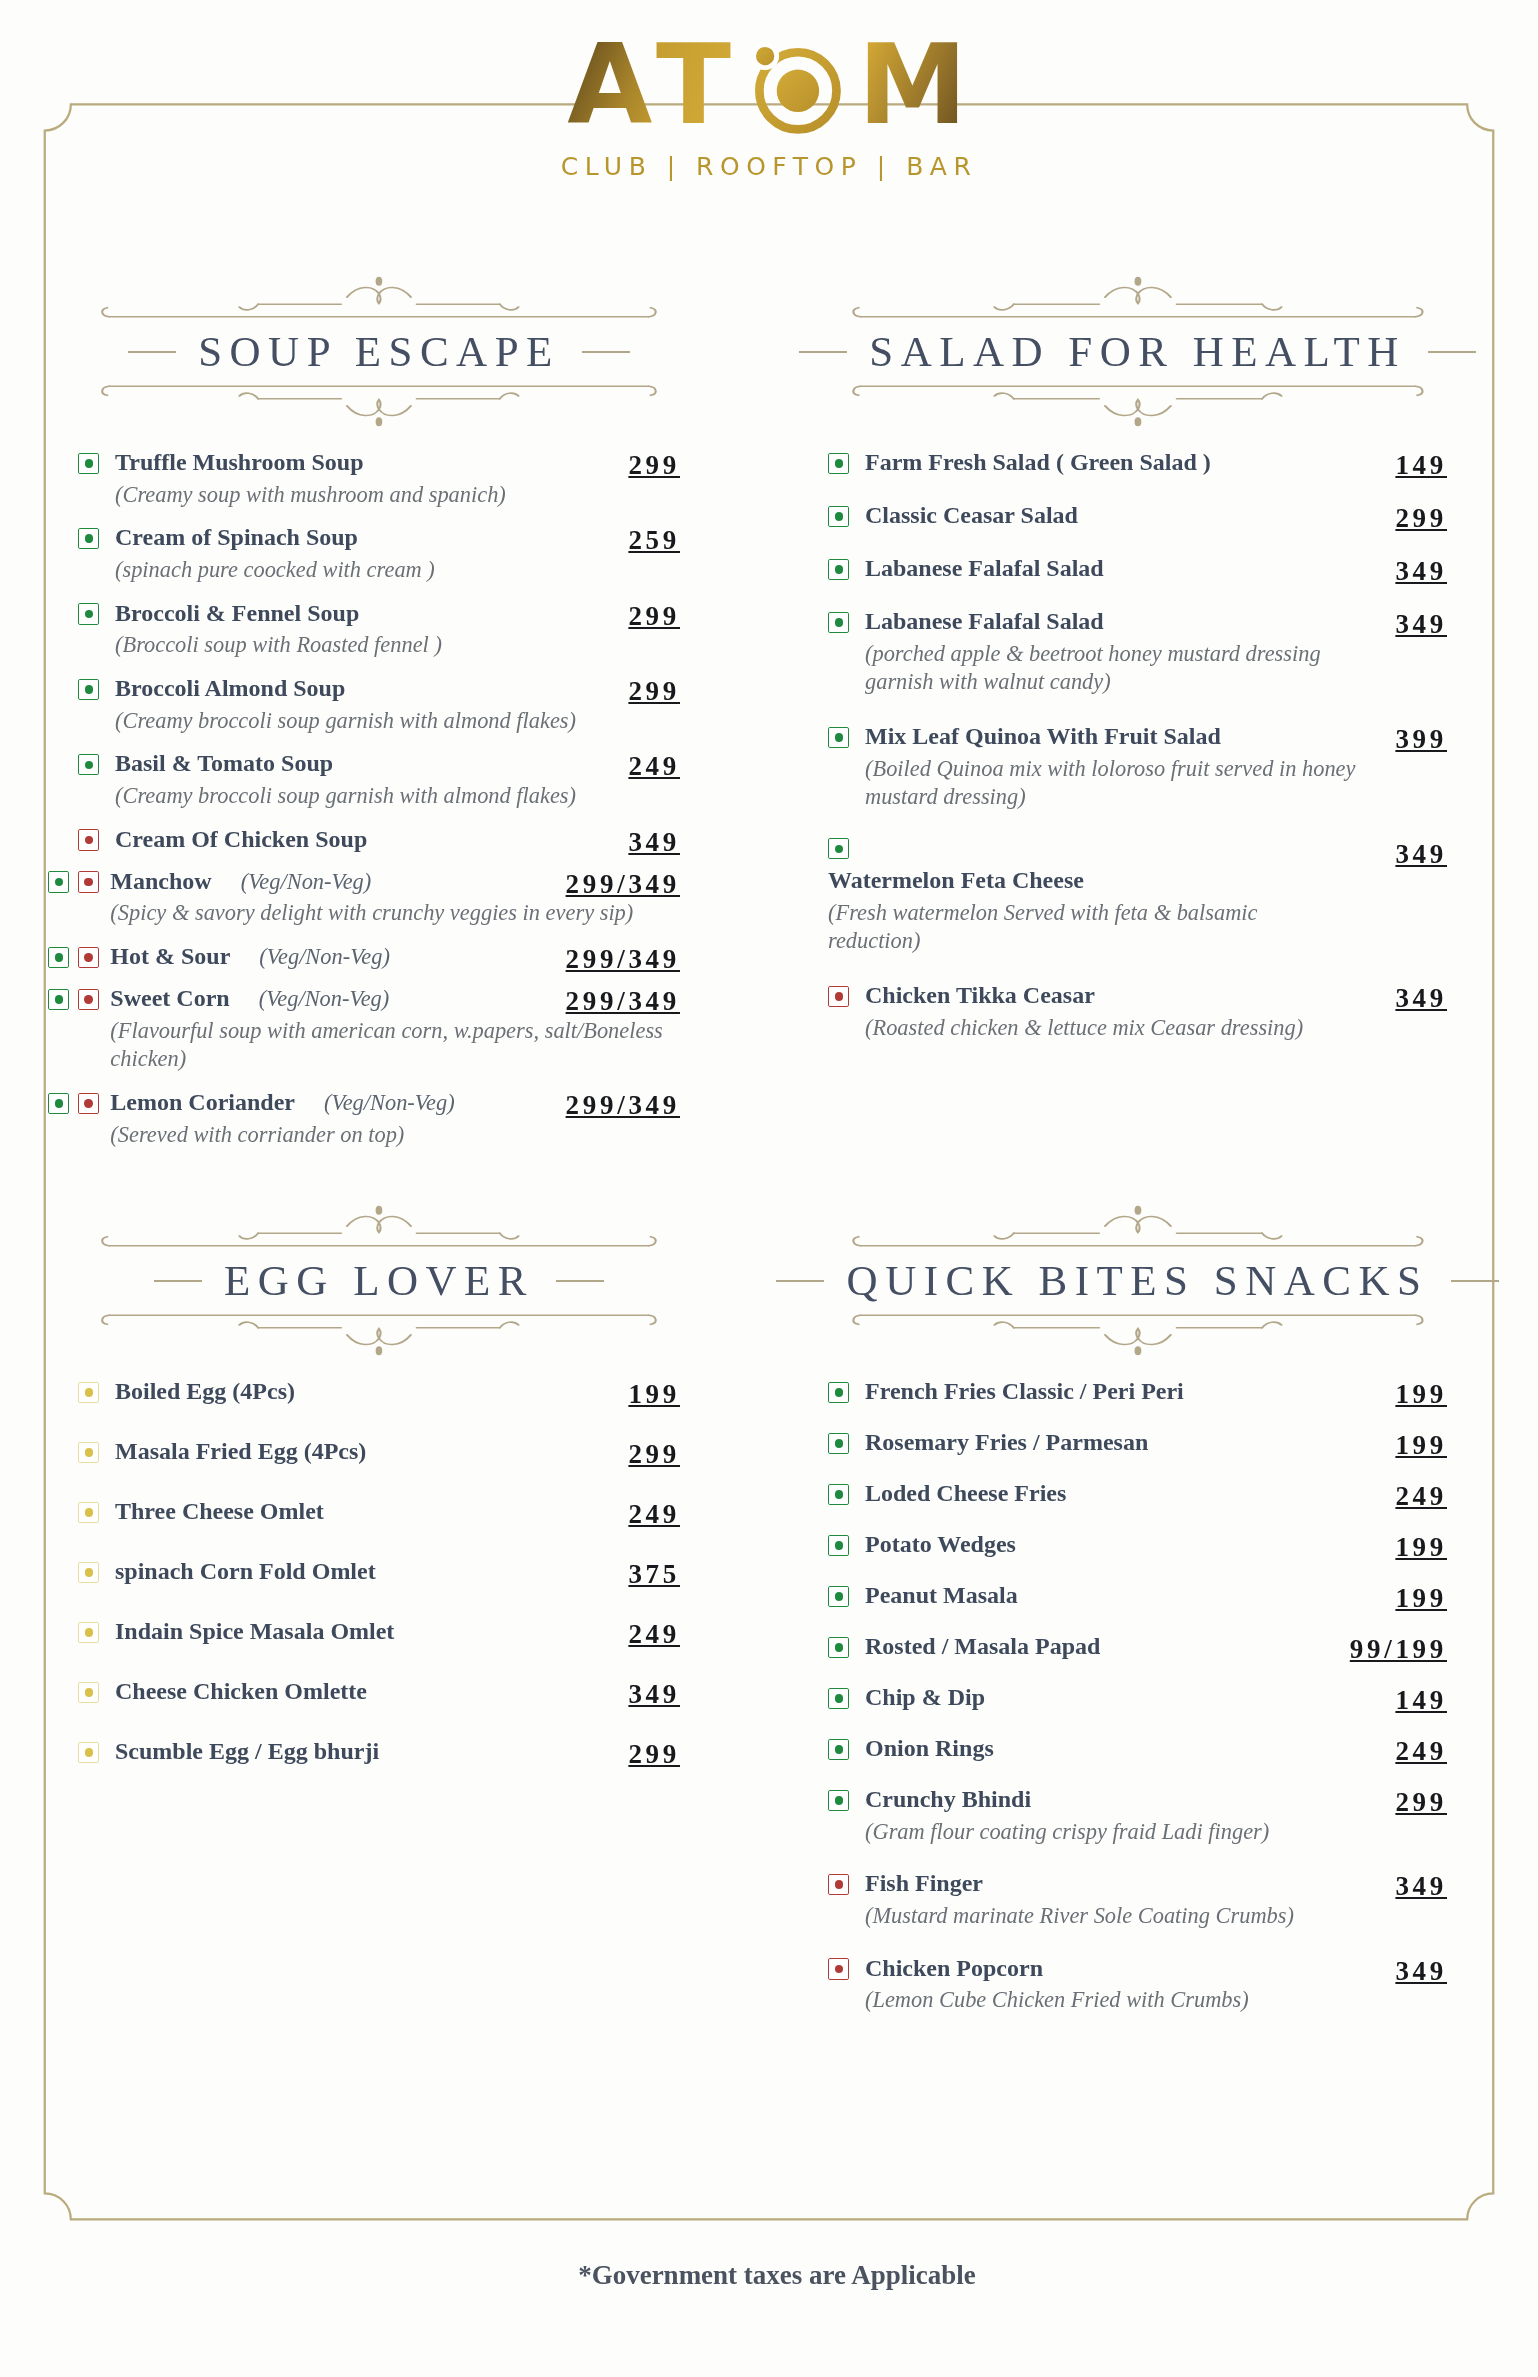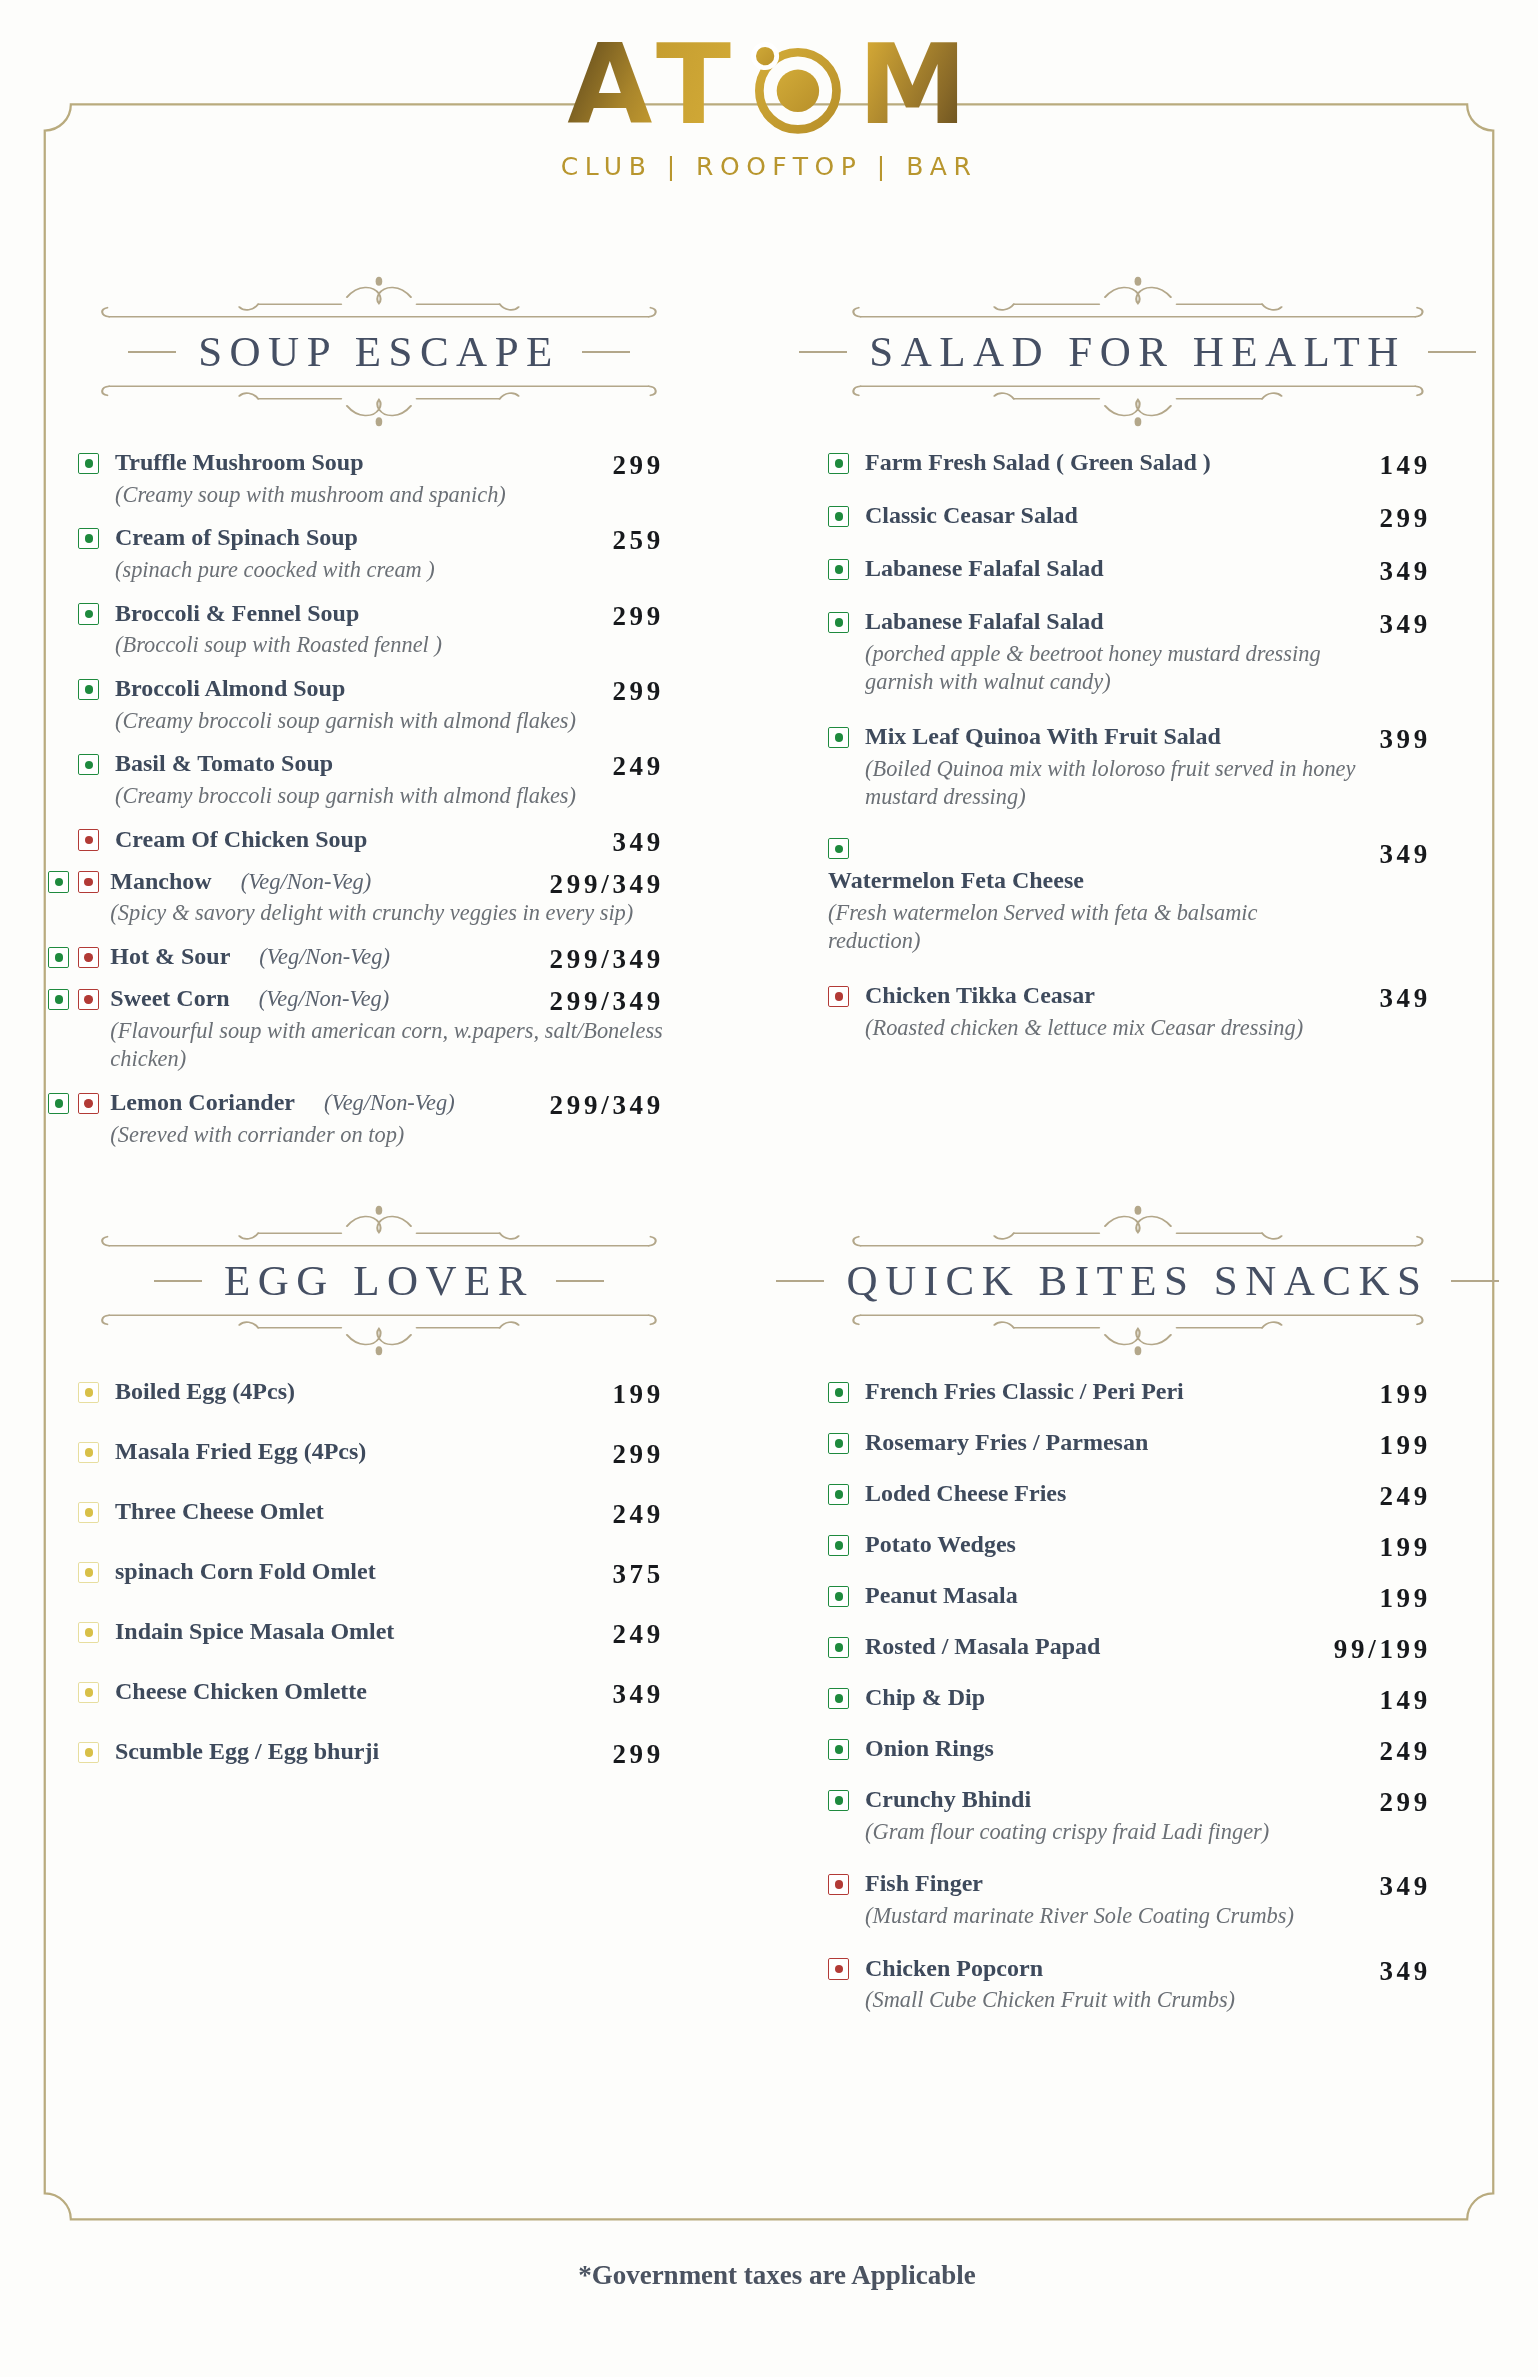--- a/index.html
+++ b/index.html
@@ -57,22 +57,22 @@
   .diet-icon .dot{width:8.4px;height:8.4px;border-radius:50%;display:block;}
   .diet-icon.veg{border-color:var(--veg);}   .diet-icon.veg .dot{background:var(--veg);}
   .diet-icon.nonveg{border-color:var(--nonveg);} .diet-icon.nonveg .dot{background:var(--nonveg);}
   .diet-icon.egg{border-color:var(--egg-border);} .diet-icon.egg .dot{background:var(--egg-dot);}
   .text{flex:1 1 auto;min-width:0;}
   .name-row{padding-right:119px;}
   .name{font-weight:700;font-size:24px;color:var(--name);}
   .suffix{font-style:italic;font-weight:400;font-size:22.4px;color:#5c6470;margin-left:29px;}
   .desc{font-style:italic;font-size:22.4px;color:var(--desc);margin-top:4.7px;line-height:1.28;}
   .price{
-    position:absolute;right:16px;top:0.9px;font-weight:700;font-size:27px;
-    letter-spacing:3.7px;color:var(--price);white-space:nowrap;
+    position:absolute;right:0;top:0.9px;font-weight:700;font-size:27px;
+    letter-spacing:3.7px;color:var(--price);white-space:nowrap;text-decoration:underline;
   }
   .item.stacked .icons{margin-bottom:7.5px;padding-top:0;}
   
   .soup-escape .item{margin-bottom:15px;}
   .salad-for-health .item{margin-bottom:26px;}
   .salad-for-health .desc{max-width:494px;}
   .egg-lover .item{margin-bottom:33px;}
   .quick-bites-snacks .item{margin-bottom:24px;}
   
   .footer-note{
@@ -660,21 +660,21 @@
         <div class="item">
     <span class="icons">
             <span class="diet-icon nonveg">
               <span class="dot"></span>
             </span>
           </span>
     <div class="text">
       <div class="name-row">
         <span class="name">Chicken Popcorn</span>
       </div>
-      <div class="desc">(Small Cube Chicken Fruit with Crumbs)</div>
+      <div class="desc">(Lemon Cube Chicken Fried with Crumbs)</div>
     </div>
     <span class="price">349</span>
   </div>
       </div>
   </section>
   </main>
 
 <footer class="footer-note">*Government taxes are Applicable</footer>
 
 

